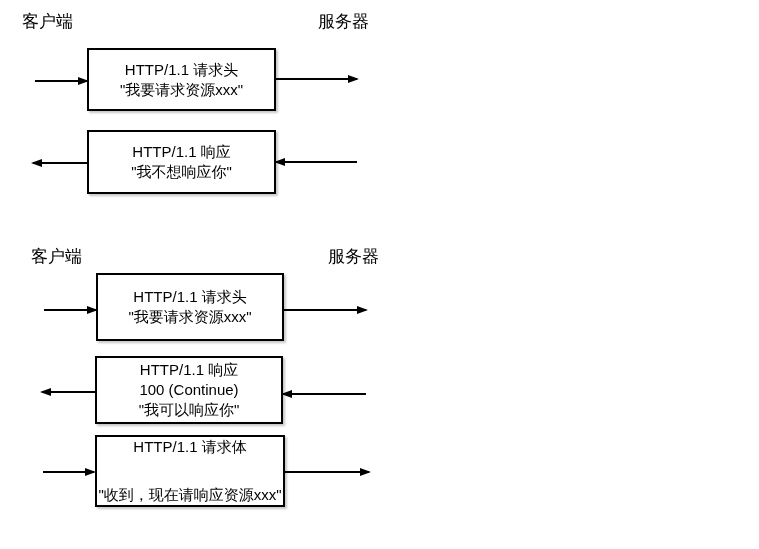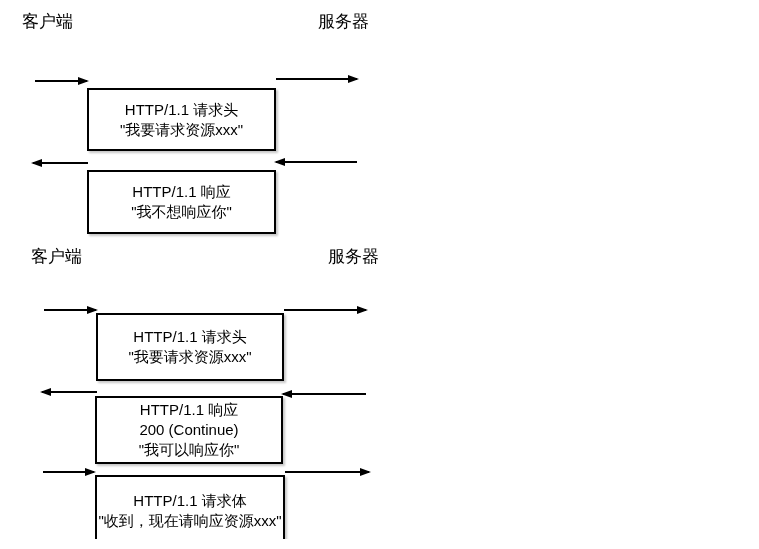--- a/index.html
+++ b/index.html
@@ -25,21 +25,20 @@
   .msg-box {
     position: absolute;
     border: 2px solid #000000;
     background: #ffffff;
     box-shadow: 2px 2px 2px rgba(0,0,0,0.22);
     display: flex;
     flex-direction: column;
     align-items: center;
     justify-content: center;
     text-align: center;
-    margin-top: 40px;
   }
   .msg-line {
     font-size: 15px;
     line-height: 20px;
     white-space: nowrap;
     color: #000000;
   }
   .arrow {
     position: absolute;
     height: 0;
@@ -93,26 +92,26 @@
 
   <div class="msg-box" style="left:96px; top:273px; width:184px; height:64px;">
     <div class="msg-line">HTTP/1.1 请求头</div>
     <div class="msg-line">"我要请求资源xxx"</div>
   </div>
   <div class="arrow right" style="left:44px; top:309px; width:52px;"></div>
   <div class="arrow right" style="left:284px; top:309px; width:82px;"></div>
 
   <div class="msg-box" style="left:95px; top:356px; width:184px; height:64px;">
     <div class="msg-line">HTTP/1.1 响应</div>
-    <div class="msg-line">200 (Continue)</div>
+    <div class="msg-line">100 (Continue)</div>
     <div class="msg-line">"我可以响应你"</div>
   </div>
   <div class="arrow left" style="left:42px; top:391px; width:55px;"></div>
   <div class="arrow left" style="left:283px; top:393px; width:83px;"></div>
 
-  <div class="msg-box" style="left:95px; top:435px; width:186px; height:68px;">
+  <div class="msg-box" style="left:95px; top:435px; width:186px; height:68px;justify-content:space-between;">
     <div class="msg-line">HTTP/1.1 请求体</div>
     <div class="msg-line">"收到，现在请响应资源xxx"</div>
   </div>
   <div class="arrow right" style="left:43px; top:471px; width:51px;"></div>
   <div class="arrow right" style="left:285px; top:471px; width:84px;"></div>
 
 </div>
 
 </body></html>

